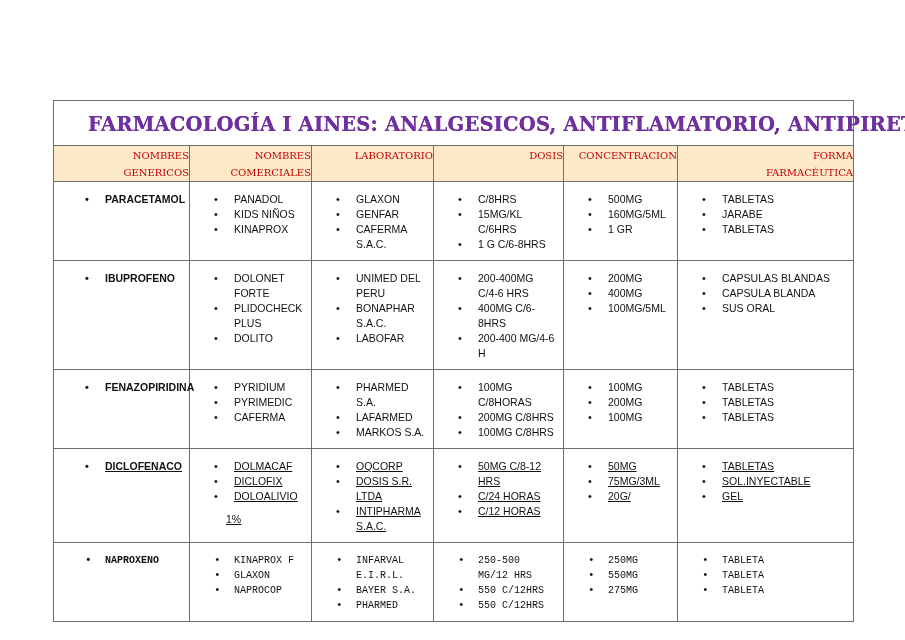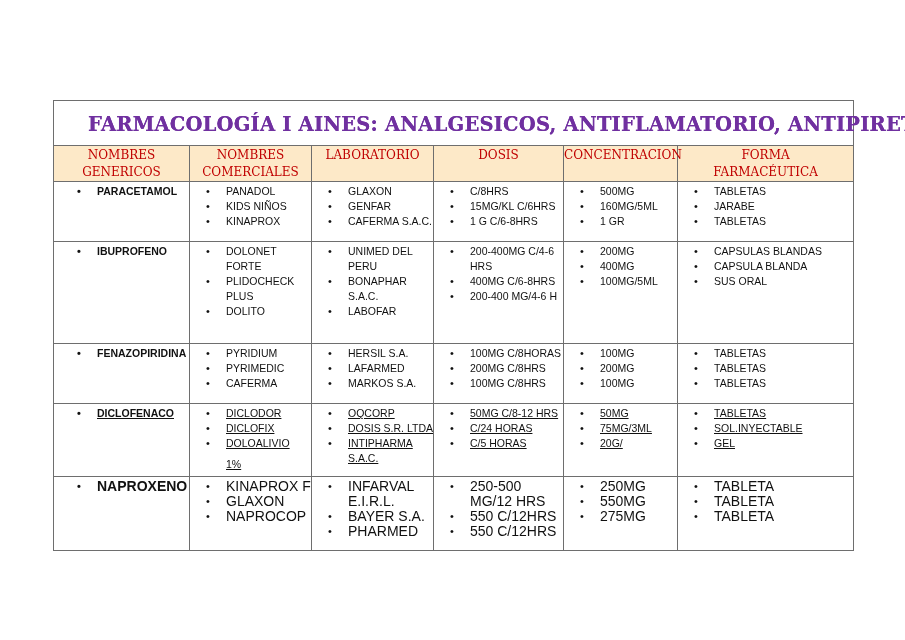--- a/index.html
+++ b/index.html
@@ -12,32 +12,32 @@
   .doc-table td, .doc-table th { border:1px solid #6e6e6e; vertical-align:top; padding:0; }
   .title-cell { height:44px; background:#fff; text-align:left; vertical-align:middle !important; }
   .title-text {
     display:block; padding-left:34px; padding-top:3px;
     font-family:"DejaVu Serif", serif; font-weight:bold; font-size:19.5px;
     color:#7030a0; letter-spacing:0.2px; white-space:nowrap;
     text-shadow: 0 0 0.6px #7030a0;
   }
   .hdr th {
     background:#fde9c8; color:#c00000; font-family:"DejaVu Serif", serif;
-    font-weight:normal; font-size:12px; line-height:17px; text-align:center; height:33px;
+    font-weight:normal; font-size:10px; line-height:17px; text-align:right; height:33px;
     padding-top:1px;
   }
-  ul { margin:0; padding:0; list-style:none; }
+  ul { margin:8px; padding:0; list-style:none; }
   li { position:relative; padding-left:36px; line-height:15px; }
   li::before { content:"•"; position:absolute; left:16px; top:0; font-size:11px; }
   .generic li { padding-left:43px; font-weight:bold; }
   .generic li::before { left:23px; }
   .cell-inner { padding-top:2px; }
   .extra { padding-left:36px; line-height:15px; margin-top:6px; }
   .r1 { height:60px; } .r2 { height:102px; } .r3 { height:60px; } .r4 { height:73px;text-decoration:underline; } .r5 { height:74px; }
-  .small li { font-size:14px; }
+  .small li { font-size:10px;font-family:Liberation Mono, monospace; }
 </style>
 </head>
 <body>
 
 <table class="doc-table">
   <colgroup>
     <col style="width:136px">
       <col style="width:122px">
       <col style="width:122px">
     <col style="width:130px">
@@ -182,21 +182,21 @@
             <ul>
       <li>PYRIDIUM</li>
       <li>PYRIMEDIC</li>
       <li>CAFERMA</li>
             </ul>
           </div>
         </td>
     <td>
           <div class="cell-inner">
             <ul>
-      <li>HERSIL S.A.</li>
+      <li>PHARMED S.A.</li>
       <li>LAFARMED</li>
       <li>MARKOS S.A.</li>
             </ul>
           </div>
         </td>
     <td>
           <div class="cell-inner">
             <ul>
       <li>100MG C/8HORAS</li>
       <li>200MG C/8HRS</li>
@@ -228,42 +228,42 @@
     <td class="generic">
           <div class="cell-inner">
             <ul>
               <li>DICLOFENACO</li>
             </ul>
           </div>
         </td>
     <td>
           <div class="cell-inner">
             <ul>
-      <li>DICLODOR</li>
+      <li>DOLMACAF</li>
       <li>DICLOFIX</li>
       <li>DOLOALIVIO</li>
             </ul>
       <div class="extra">1%</div>
           </div>
         </td>
     <td>
           <div class="cell-inner">
             <ul>
       <li>OQCORP</li>
       <li>DOSIS S.R. LTDA</li>
       <li>INTIPHARMA S.A.C.</li>
             </ul>
           </div>
         </td>
     <td>
           <div class="cell-inner">
             <ul>
       <li>50MG C/8-12 HRS</li>
       <li>C/24 HORAS</li>
-      <li>C/5 HORAS</li>
+      <li>C/12 HORAS</li>
             </ul>
           </div>
         </td>
     <td>
           <div class="cell-inner">
             <ul>
       <li>50MG</li>
       <li>75MG/3ML</li>
       <li>20G/</li>
             </ul>

